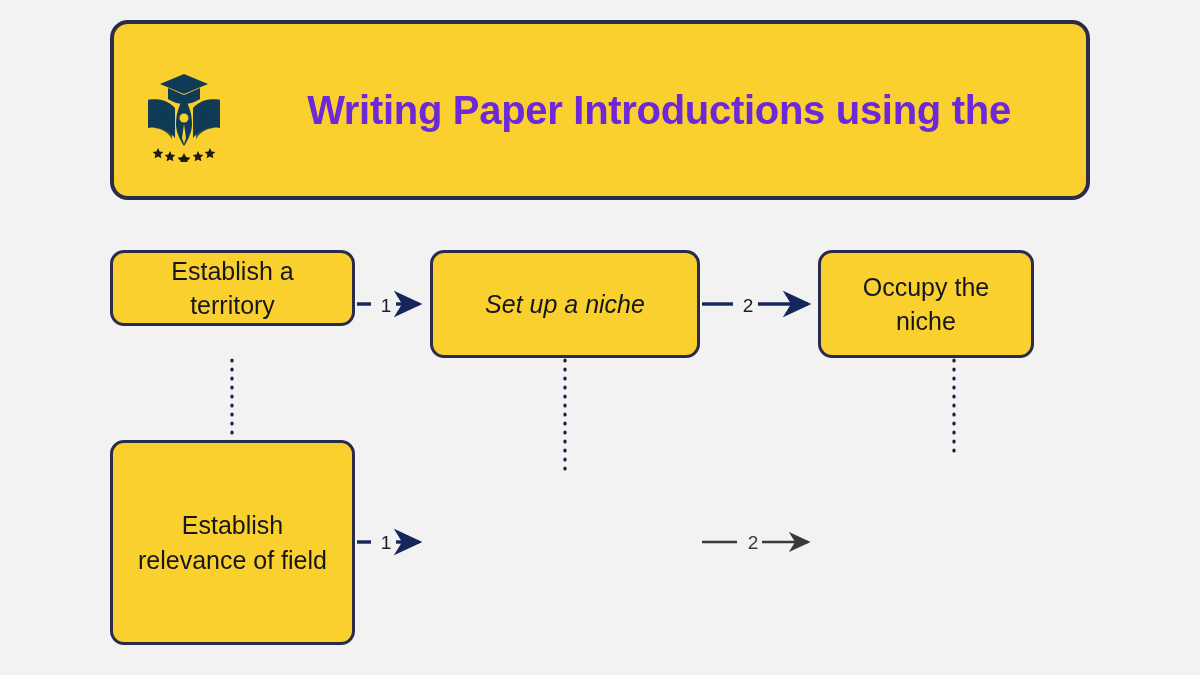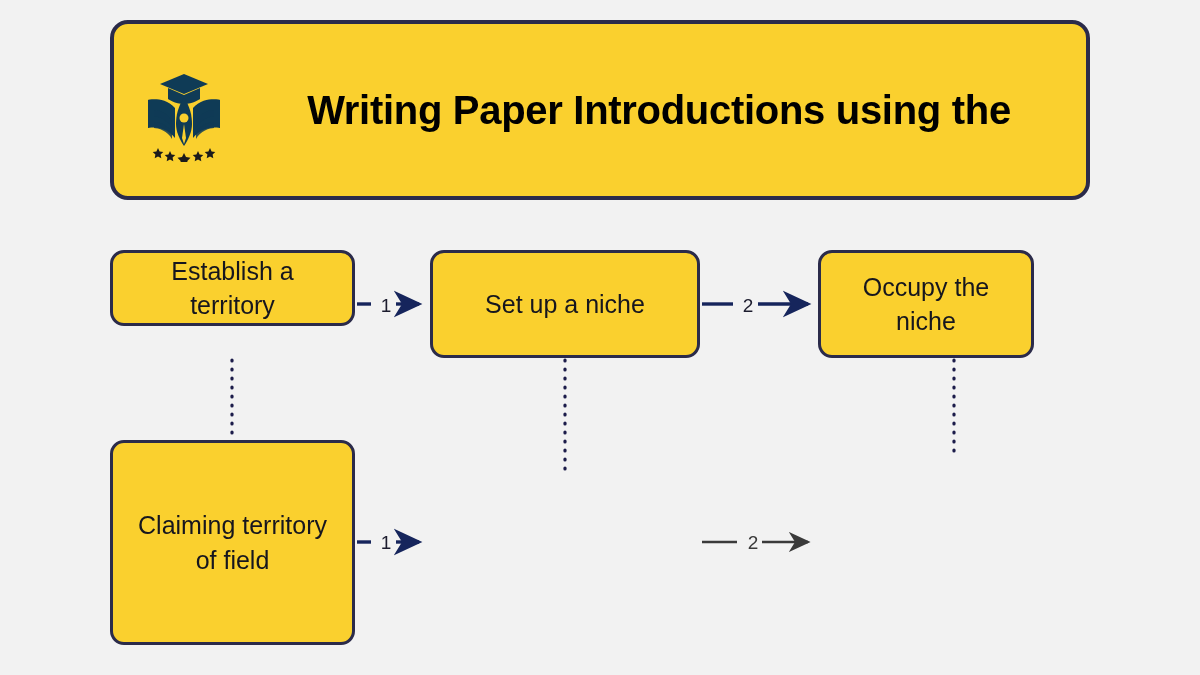--- a/index.html
+++ b/index.html
@@ -46,21 +46,21 @@
     position: absolute;
     left: 120px;
     top: 0;
     width: 850px;
     height: 100%;
     display: flex;
     flex-direction: column;
     align-items: center;
     justify-content: center;
     text-align: center;
-    color: #000000;
+    color: #6d28d9;
     font-size: 40px;
     font-weight: bold;
     line-height: 1.45;
     letter-spacing: -0.3px;
   }
   .header-title .tline { display: block; white-space: nowrap; }
 
   
   .flow-box {
     position: absolute;
@@ -73,21 +73,21 @@
     justify-content: center;
     text-align: center;
     color: #16161E;
     font-size: 25px;
     line-height: 1.38;
     padding: 6px 14px;
   }
   .flow-box .btext { display: block; width: 100%; }
 
   .box-r1c1 { left: 110px; top: 250px; width: 245px; height: 76px; }
-  .box-r1c2 { left: 430px; top: 250px; width: 270px; height: 108px; }
+  .box-r1c2 { left: 430px; top: 250px; width: 270px; height: 108px; font-style: italic; }
   .box-r1c3 { left: 818px; top: 250px; width: 216px; height: 108px; }
   .box-r2c1 { left: 110px; top: 440px; width: 245px; height: 205px; }
   .box-r2c2 { left: 430px; top: 472px; width: 270px; height: 138px; }
   .box-r2c3 { left: 818px; top: 460px; width: 272px; height: 162px; }
 
   
   #connectors {
     position: absolute;
     left: 0;
     top: 0;
@@ -198,16 +198,16 @@
     <span class="btext">Establish a territory</span>
   </div>
   <div class="flow-box box-r1c2">
     <span class="btext">Set up a niche</span>
   </div>
   <div class="flow-box box-r1c3">
     <span class="btext">Occupy the niche</span>
   </div>
 
   <div class="flow-box box-r2c1">
-    <span class="btext">Claiming territory of field</span>
+    <span class="btext">Establish relevance of field</span>
   </div>
 
 </div>
 
 </body></html>

